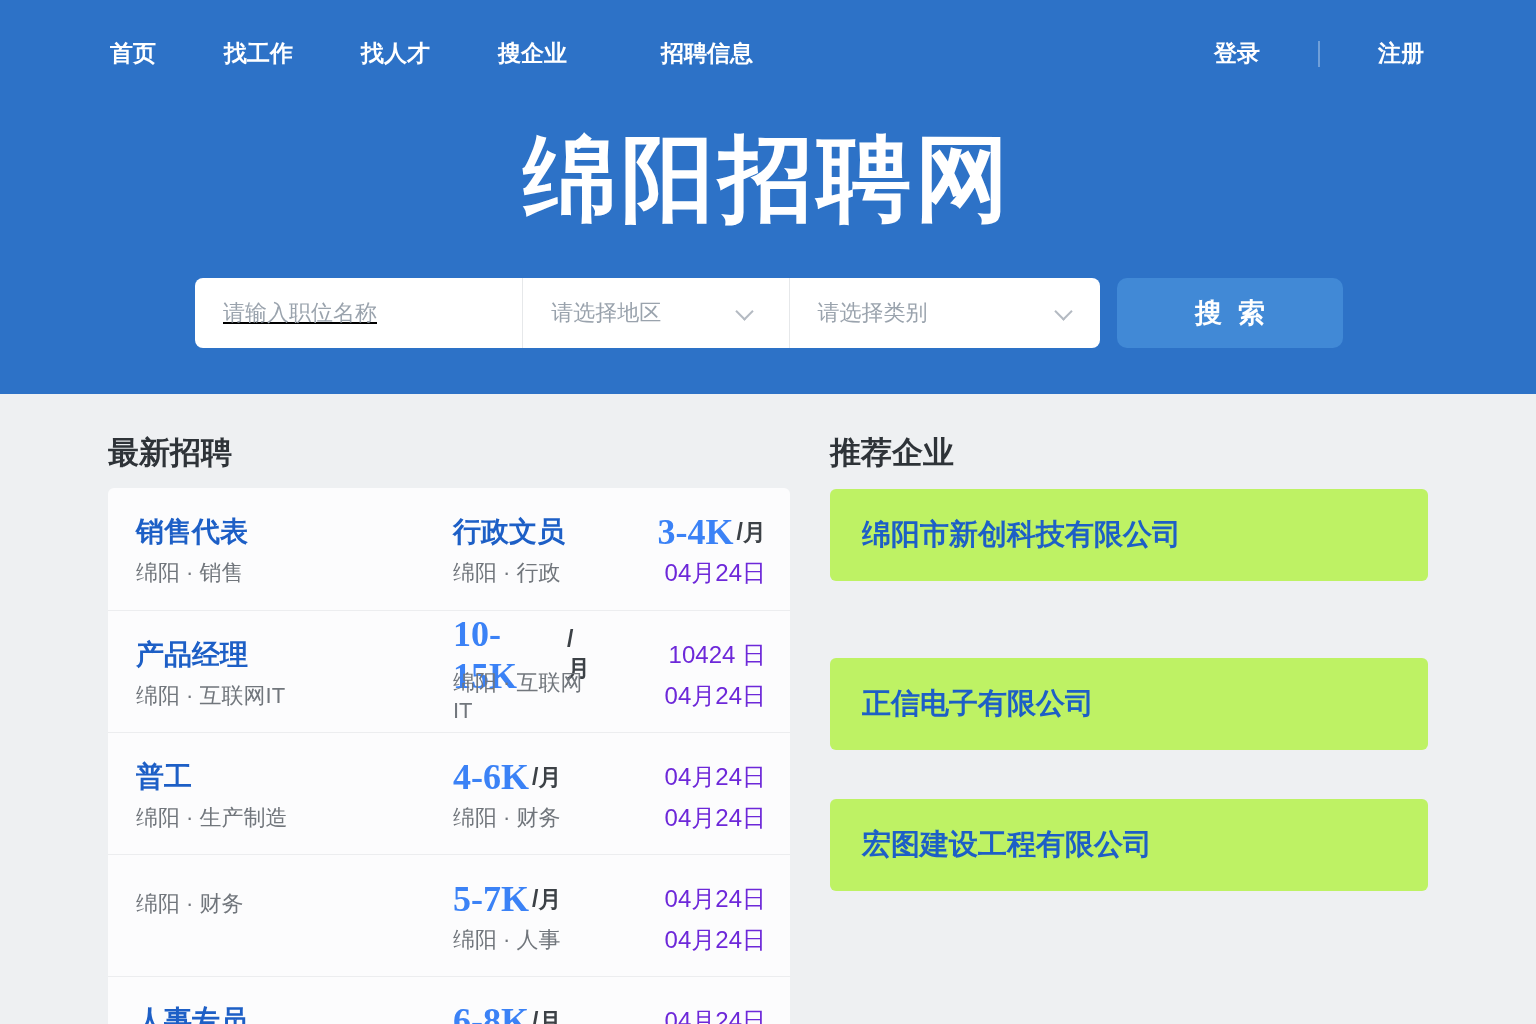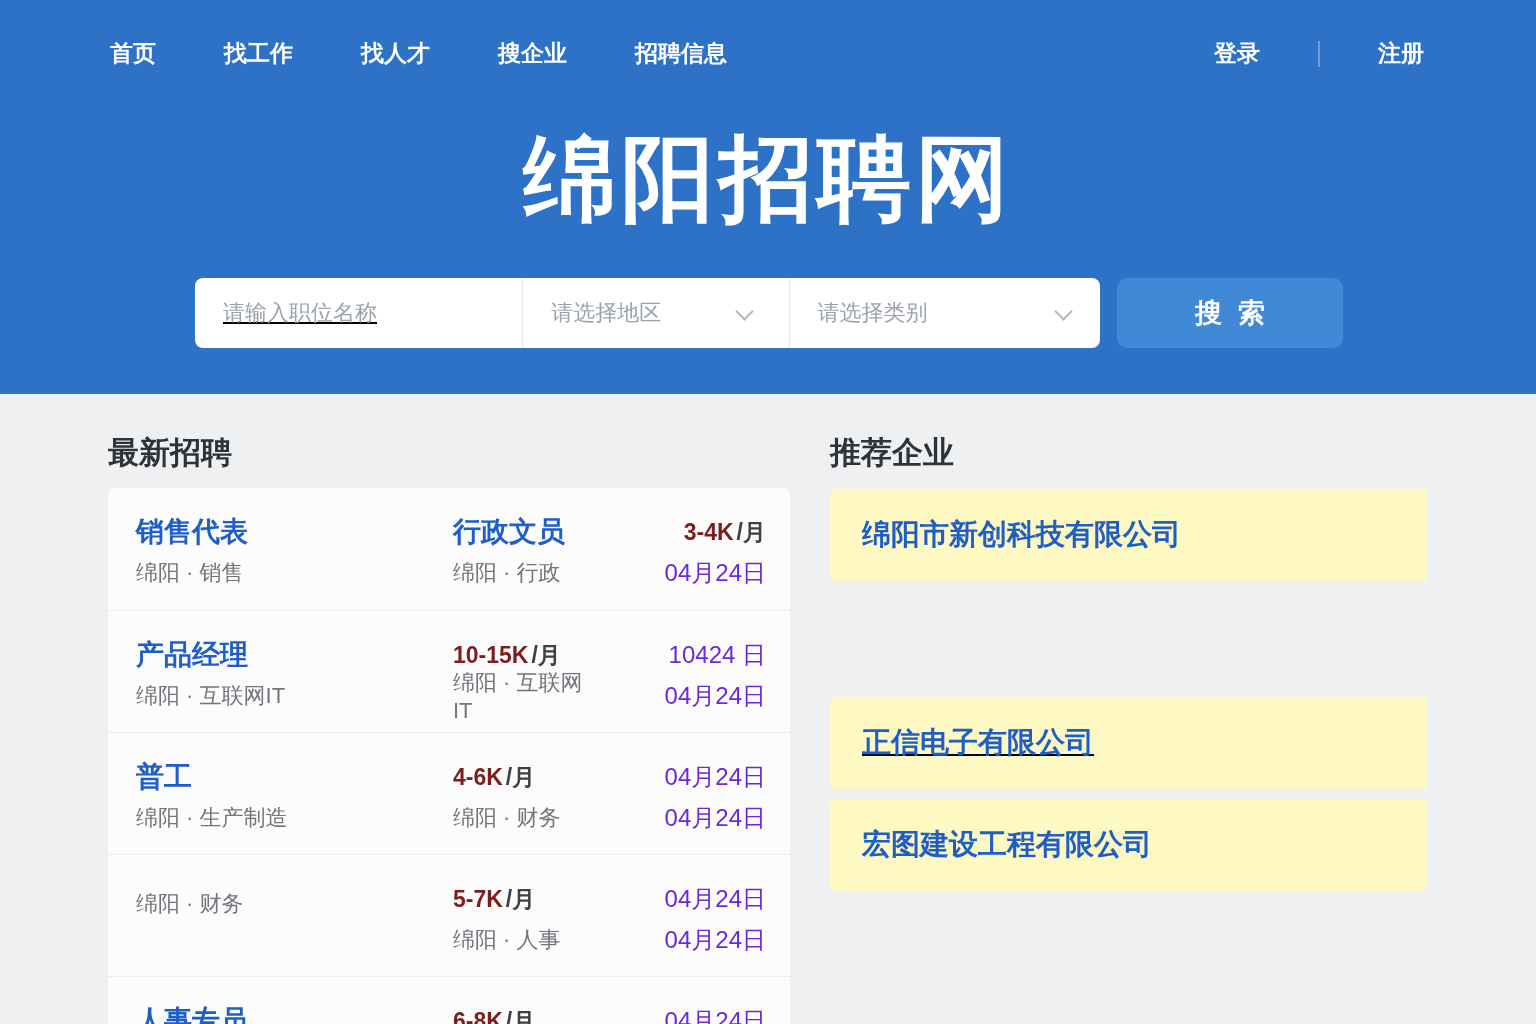--- a/index.html
+++ b/index.html
@@ -4,21 +4,21 @@
 <style>
   * { margin:0; padding:0; box-sizing:border-box; }
   html,body { width:1536px; height:1024px; overflow:hidden; }
   body { font-family:"Liberation Sans","DejaVu Sans",sans-serif; background:#eef0f2; }
   .page { position:relative; width:1264px; height:1024px; }
 
   
   .hero { position:absolute; left:0; top:0; width:1536px; height:394px; background:#2d72c7; }
   .nav { position:absolute; left:110px; top:38px; display:flex; align-items:center; gap:68px; }
   .nav-item { color:#ffffff; font-size:23px; font-weight:bold; cursor:pointer; white-space:nowrap; }
-  .nav-item.spaced { }
+  .nav-item.spaced { margin-left:26px; }
   .nav-right { position:absolute; right:112px; top:38px; display:flex; align-items:center; gap:58px; }
   .nav-right .nav-item { font-size:23px; }
   .nav-sep { width:2px; height:26px; background:#6f9fd9; }
   .site-title { position:absolute; left:0; top:116px; width:1536px; text-align:center;
                 color:#ffffff; font-size:94px; font-weight:bold; letter-spacing:4px; }
 
   
   .search-group { position:absolute; left:195px; top:278px; width:905px; height:70px;
                   background:#ffffff; border-radius:8px; display:flex; overflow:hidden; }
   .seg { position:relative; display:flex; align-items:center; height:100%; }
@@ -50,26 +50,26 @@
   .cell { display:flex; flex-direction:column; }
   .cell-1 { width:317px; }
   .cell-2 { flex:1; }
   .cell-3 { width:170px; text-align:right; align-items:flex-end; }
   .line1 { height:36px; display:flex; align-items:center; }
   .cell-3 .line1 { justify-content:flex-end; }
   .line2 { margin-top:8px; height:30px; display:flex; align-items:center; }
   .cell-3 .line2 { justify-content:flex-end; }
   .job-title { color:#1d5fc6; font-size:28px; font-weight:bold; cursor:pointer; }
   .job-meta { color:#71767c; font-size:22px; }
-  .salary-amt { color:#7f1d1d; font-size:23px; font-weight:bold; }
+  .salary-amt { color:#3b82f6; font-size:36px; font-weight:bold;font-family:Liberation Serif, serif; }
   .salary-unit { color:#3c4146; font-size:23px; font-weight:bold; margin-left:3px; }
   .date-text { color:#6d28d9; font-size:24px; }
 
   .company-card { position:absolute; left:830px; width:598px; height:92px;
-                  background:#fef9c3; border-radius:6px; display:flex; align-items:center;
+                  background:#bef264; border-radius:6px; display:flex; align-items:center;
                   padding-left:32px; cursor:pointer; }
   .company-name { color:#1d5fc6; font-size:29px; font-weight:600; }
 </style>
 </head>
 <body>
 
 <div class="page">
 
   <div class="hero">
 
@@ -236,20 +236,20 @@
           </div>
       </div>
     </div>
   </div>
 
   <div class="section-heading heading-companies">推荐企业</div>
 
   <div class="company-card" style="top:489px;">
     <span class="company-name">绵阳市新创科技有限公司</span>
   </div>
-  <div class="company-card" style="top:697px;text-decoration:underline;">
+  <div class="company-card" style="top:658px;">
     <span class="company-name">正信电子有限公司</span>
   </div>
   <div class="company-card" style="top:799px;">
     <span class="company-name">宏图建设工程有限公司</span>
   </div>
 
 </div>
 
 </body></html>

